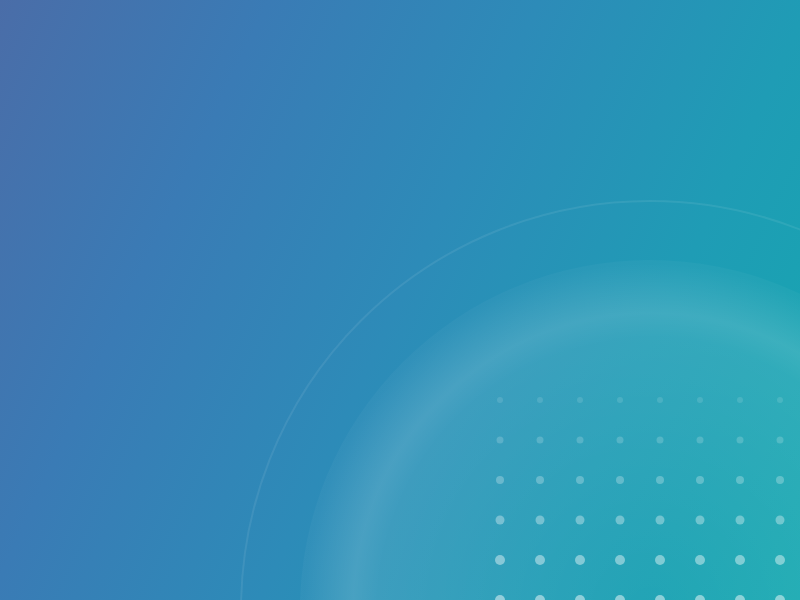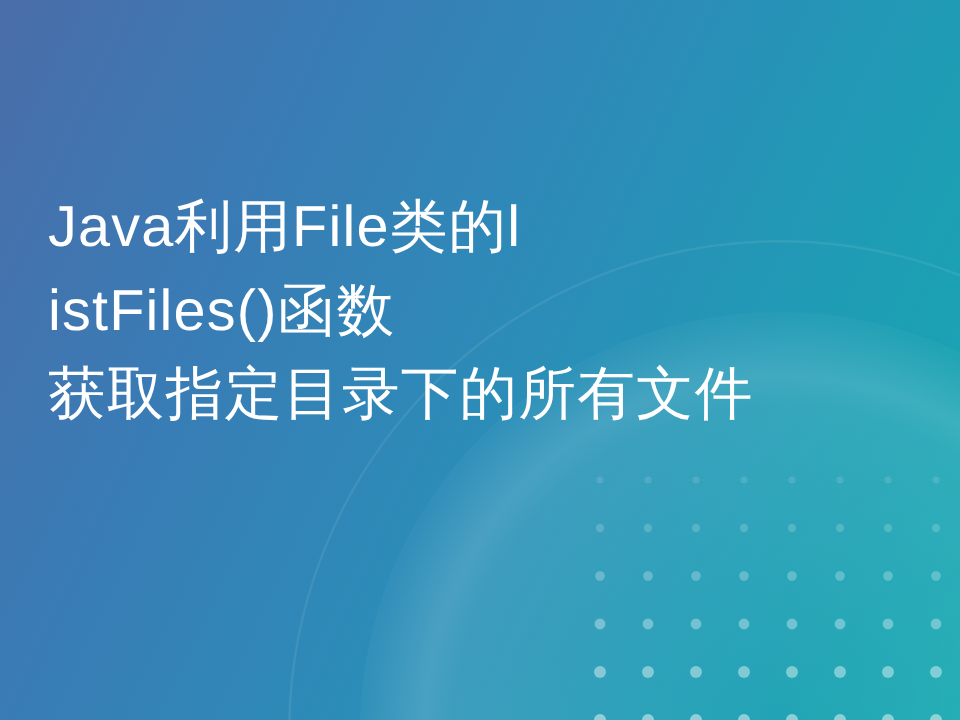--- a/index.html
+++ b/index.html
@@ -49,23 +49,20 @@
     border: 2px solid rgba(255,255,255,0.08);
   }
 </style>
 </head>
 <body>
 
 <div class="canvas">
   <div class="arc2"></div>
   <div class="arc"></div>
 
-  <div class="text-block"><span>Java利用File类的l</span>
-<span>istFiles()函数</span>
-<span>获取指定目录下的所有文件</span></div>
 
   <div class="dots">
     <svg viewBox="0 0 360 260">
       <g>
 
         <g fill="rgba(255,255,255,0.12)">
           <circle cx="20" cy="20" r="3"></circle>
             <circle cx="60" cy="20" r="3"></circle>
             <circle cx="100" cy="20" r="3"></circle>
             <circle cx="140" cy="20" r="3"></circle>

